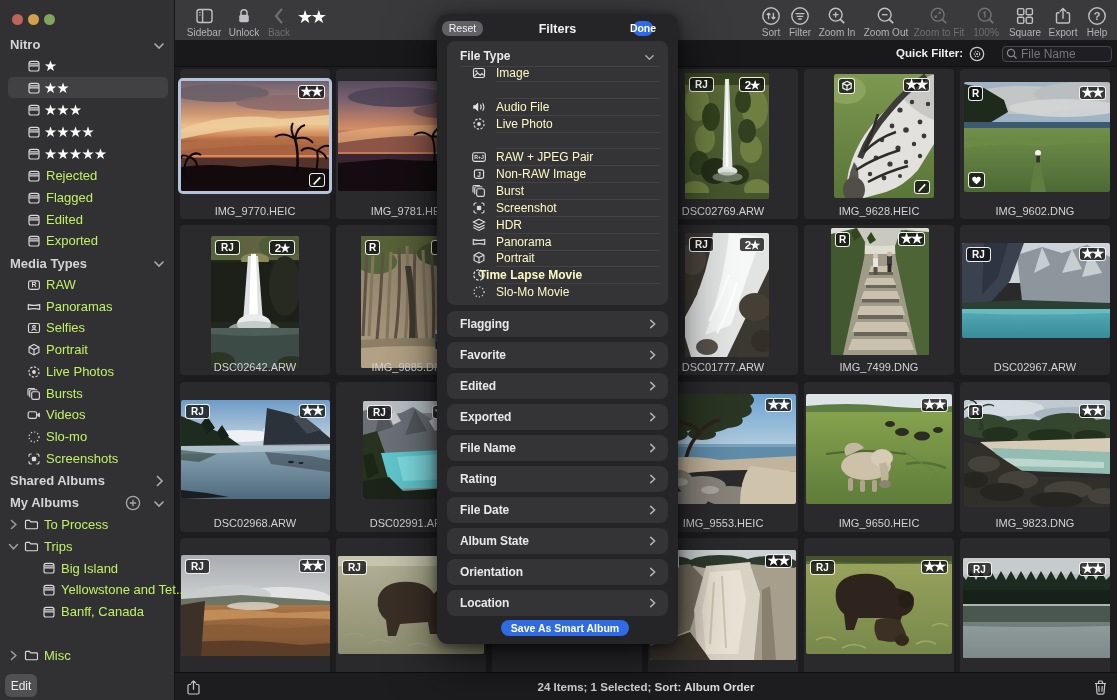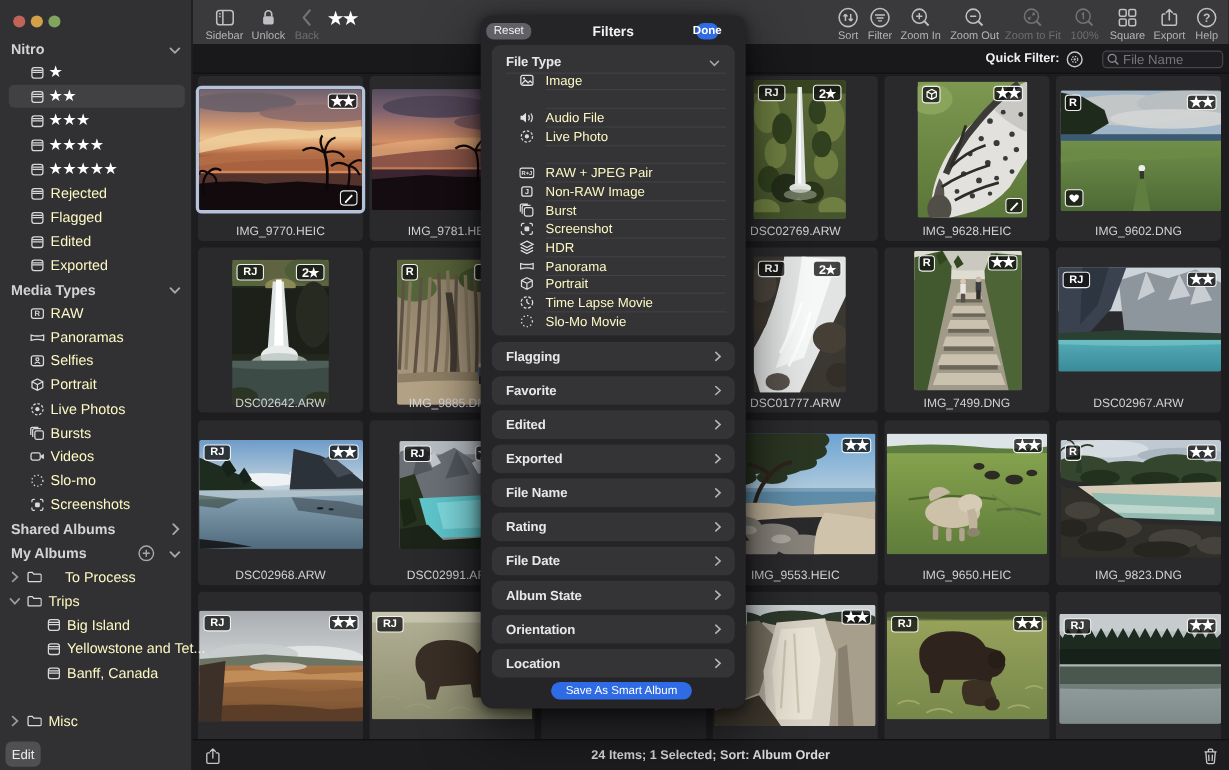--- a/index.html
+++ b/index.html
@@ -3,21 +3,21 @@
 *{margin:0;padding:0;box-sizing:border-box;font-family:"Liberation Sans",sans-serif;}
 html,body{width:1117px;height:700px;overflow:hidden;background:#1d1d20;}
 #app{position:relative;width:1117px;height:700px;overflow:hidden;}
 .abs{position:absolute;}
 
 #sidebar{left:0;top:0;width:175px;height:700px;background:#313134;border-right:1px solid #161618;z-index:5;}
 .tl{position:absolute;top:14px;width:11px;height:11px;border-radius:50%;}
 .shead{position:absolute;left:10px;font-size:13px;font-weight:bold;color:#d4d4d6;white-space:nowrap;}
 .srow{position:absolute;left:0;width:175px;height:21px;display:flex;align-items:center;white-space:nowrap;}
 .srow .ic{position:absolute;left:27px;width:14px;height:14px;display:flex;align-items:center;justify-content:center;}
-.srow .lb{position:absolute;left:46px;font-size:13px;color:#fef9c3;}
+.srow .lb{position:absolute;left:46px;font-size:13px;color:#bef264;}
 .srow .star{position:absolute;left:44px;font-size:14.5px;color:#fff;letter-spacing:-0.5px;}
 .sel{position:absolute;left:8px;width:160px;height:21px;background:#414144;border-radius:5px;}
 
 #toolbar{left:175px;top:0;width:942px;height:40px;background:#3a3a3d;z-index:4;}
 .tbi{position:absolute;display:flex;flex-direction:column;align-items:center;color:#b7b7bb;}
 .tbi .cap{font-size:10px;margin-top:1px;color:#b3b3b7;}
 .tbi.dim{opacity:0.42;}
 
 #quickbar{left:175px;top:40px;width:942px;height:27px;background:#19191c;z-index:4;border-bottom:1px solid #101012;}
 
@@ -257,21 +257,21 @@
       </svg>
 <div class="srow" style="top:513.5px;">
         <svg class="abs" style="left:10px;top:5px;" width="8" height="11" viewBox="0 0 8 11">
           <path d="M1.5,1.5 L5.8,5.5 L1.5,9.5" fill="none" stroke="#9a9a9e" stroke-width="1.6" stroke-linecap="round"></path>
         </svg>
         <span class="ic" style="left:24px;">
           <svg width="14" height="14" viewBox="0 0 14 14">
             <use href="#folder"></use>
           </svg>
         </span>
-        <span class="lb" style="left:44px;margin-left:15px;">To Process</span>
+        <span class="lb" style="left:44px;">To Process</span>
       </div>
 <div class="srow" style="top:535.5px;">
         <svg class="abs" style="left:8px;top:7px;" width="11" height="8" viewBox="0 0 11 8">
           <path d="M1.5,1.5 L5.5,5.8 L9.5,1.5" fill="none" stroke="#9a9a9e" stroke-width="1.6" stroke-linecap="round"></path>
         </svg>
         <span class="ic" style="left:24px;">
           <svg width="14" height="14" viewBox="0 0 14 14">
             <use href="#folder"></use>
           </svg>
         </span>
@@ -1154,21 +1154,21 @@
           </span>
           <span class="plb" style="left:49px;">Portrait</span>
         </div>
 <div class="psep" style="top:225.4px;left:49px;"></div>
 <div class="prow" style="top:225.7px;">
           <span class="pic" style="left:24px;">
             <svg width="14" height="14" viewBox="0 0 14 14">
               <use href="#ptl"></use>
             </svg>
           </span>
-          <span class="plb" style="left:49px;">Time Lapse Movie</span>
+          <span class="plb" style="left:32px;font-weight:bold;">Time Lapse Movie</span>
         </div>
 <div class="psep" style="top:242.2px;left:49px;"></div>
 <div class="prow" style="top:242.6px;">
           <span class="pic" style="left:24px;">
             <svg width="14" height="14" viewBox="0 0 14 14">
               <use href="#slomo"></use>
             </svg>
           </span>
           <span class="plb" style="left:49px;">Slo-Mo Movie</span>
         </div>
@@ -1226,14 +1226,14 @@
         <svg class="abs" style="right:11px;top:8px;" width="8" height="10" viewBox="0 0 8 11">
           <path d="M1.5,1.5 L5.8,5.5 L1.5,9.5" fill="none" stroke="#b4b4b8" stroke-width="1.6" stroke-linecap="round"></path>
         </svg>
       </div>
 <div class="pcard" style="top:575.5px;height:26px;">
         <div class="pclab" style="top:6.5px;">Location</div>
         <svg class="abs" style="right:11px;top:8px;" width="8" height="10" viewBox="0 0 8 11">
           <path d="M1.5,1.5 L5.8,5.5 L1.5,9.5" fill="none" stroke="#b4b4b8" stroke-width="1.6" stroke-linecap="round"></path>
         </svg>
       </div>
-<div class="abs" style="left:64px;top:606px;width:128px;height:15.5px;background:#2e6be5;border-radius:8px;display:flex;align-items:center;justify-content:center;font-size:10.5px;font-weight:normal;color:#fff;white-space:nowrap;">Save As Smart Album</div>
+<div class="abs" style="left:64px;top:606px;width:128px;height:15.5px;background:#2e6be5;border-radius:8px;display:flex;align-items:center;justify-content:center;font-size:10.5px;font-weight:bold;color:#fff;white-space:nowrap;">Save As Smart Album</div>
 </div>
 </div>
 </body></html>

